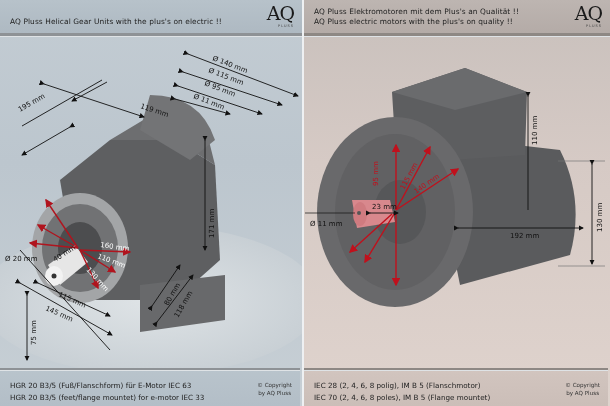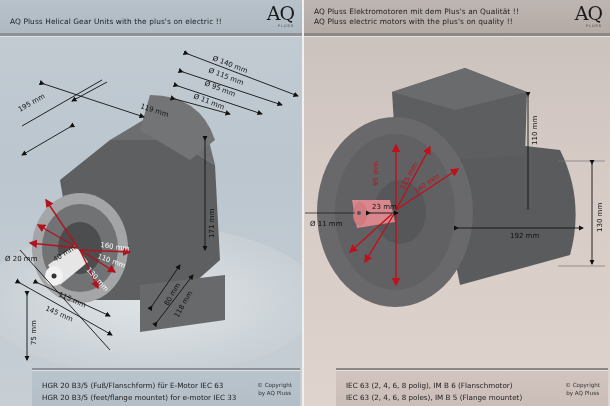--- a/index.html
+++ b/index.html
@@ -12,21 +12,21 @@
   .header { position:absolute; left:0; top:0; right:0; height:33px; }
   .left .header { background:linear-gradient(180deg,#b7c2ca,#aeb9c2); }
   .right .header { background:linear-gradient(180deg,#bdb5b1,#b4aba7); }
   .header .rule { position:absolute; left:0; right:0; top:33px; height:3px; background:#8e9296; border-bottom:1px solid #dfe3e6; }
   .right .header .rule { background:#8e8884; }
   .h-line { position:absolute; left:10px; font-size:7.4px; color:#222; white-space:nowrap; letter-spacing:0.1px; }
   .h-line.l1 { top:7px; } .h-line.l2 { top:17px; }
   .logo { position:absolute; right:8px; top:2px; width:28px; height:30px; text-align:right; }
   .logo .aq { font-family:"DejaVu Serif", serif; font-size:19px; color:#1a1a1a; line-height:22px; letter-spacing:-1px; }
   .logo .plus { font-size:3.5px; color:#444; letter-spacing:1px; line-height:4px; }
-  .footer { position:absolute; left:0; right:2px; bottom:0; height:38px;margin-left:32px; }
+  .footer { position:absolute; left:0; right:2px; bottom:0; height:38px; }
   .left .footer { background:linear-gradient(180deg,#b9c4cc,#b3bec7); }
   .right .footer { background:linear-gradient(180deg,#d2c5bf,#cbbeb8); }
   .footer .rule { position:absolute; left:0; right:0; top:0; height:2px; background:#8e9296; border-bottom:1px solid #dfe3e6; }
   .right .footer .rule { background:#8e8884; }
   .f-line { position:absolute; left:10px; font-size:7.2px; color:#222; white-space:nowrap; }
   .f-line.l1 { top:13px; } .f-line.l2 { top:25px; }
   .copy { position:absolute; right:8px; top:13px; font-size:5.6px; color:#333; text-align:center; line-height:8px; }
   .scene { position:absolute; left:0; right:0; top:37px; bottom:38px; }
   svg { display:block; }
   .dim { font-size:7px; fill:#111; font-family:"DejaVu Sans", sans-serif; }
@@ -190,21 +190,21 @@
         <text class="dim" x="372" y="209">23 mm</text>
         <text class="dim" x="310" y="226">Ø 11 mm</text>
         <text class="dim" x="537" y="145" transform="rotate(-90 537 145)">110 mm</text>
         <text class="dim" x="510" y="238">192 mm</text>
         <text class="dim" x="602" y="232" transform="rotate(-90 602 232)">130 mm</text>
       </svg>
     </div>
 
     <div class="footer">
       <div class="rule"></div>
-      <div class="f-line l1">IEC 63 (2, 4, 6, 8 polig), IM B 6 (Flanschmotor)</div>
-      <div class="f-line l2">IEC 63 (2, 4, 6, 8 poles), IM B 5 (Flange mountet)</div>
+      <div class="f-line l1">IEC 28 (2, 4, 6, 8 polig), IM B 5 (Flanschmotor)</div>
+      <div class="f-line l2">IEC 70 (2, 4, 6, 8 poles), IM B 5 (Flange mountet)</div>
       <div class="copy">
         <div>© Copyright</div>
         <div>by AQ Pluss</div>
       </div>
     </div>
   </div>
 </div>
 
 </body></html>

